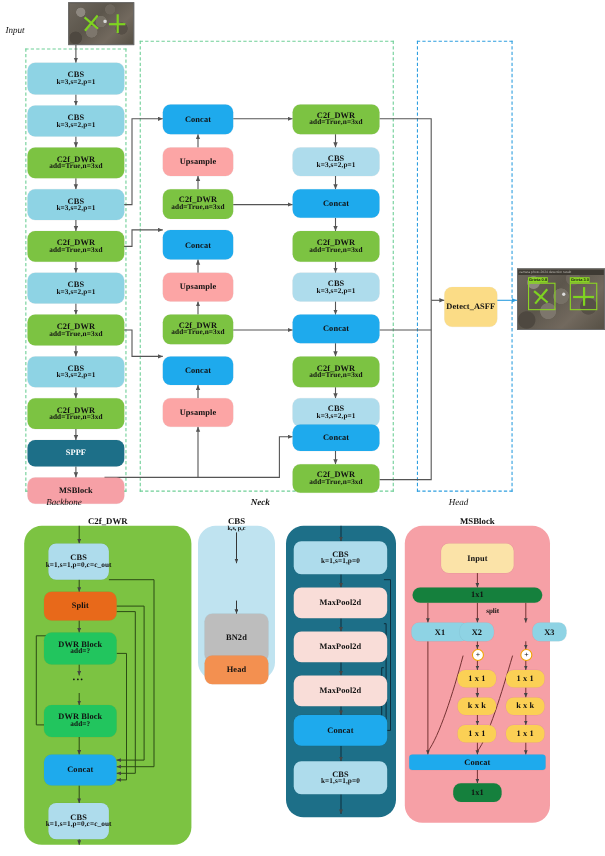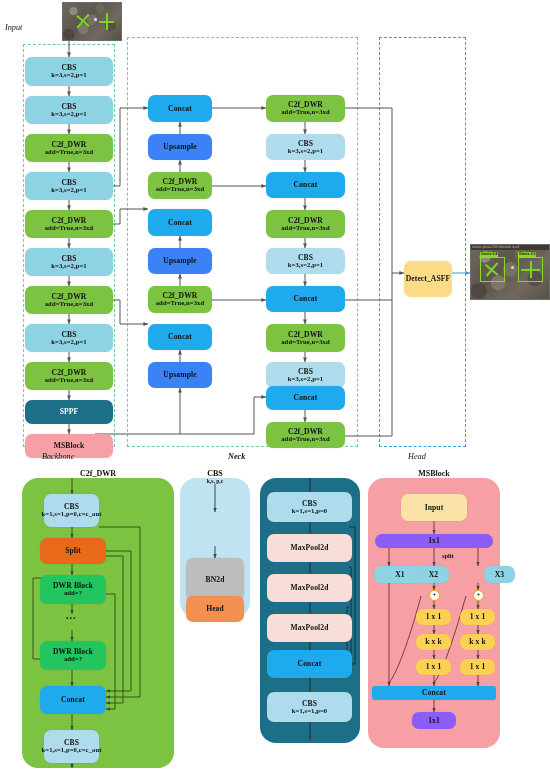--- a/index.html
+++ b/index.html
@@ -20,21 +20,21 @@
     z-index:6;
     box-shadow:0 0 0 .4px rgba(0,0,0,.06);
   }
   .node .l1{font-size:7.6px;}
   .node .l2{font-size:6.6px;font-weight:bold;}
 
   .cbs        {background:#8ed3e4;}
   .cbs-light  {background:#aedcec;}
   .c2f        {background:#7cc342;}
   .concat     {background:#1eaaed;}
-  .upsample   {background:#3b82f6;}
+  .upsample   {background:#fca5a5;}
   .sppf       {background:#1d6f88;color:#ffffff;}
   .msblock    {background:#f6a0a6;}
   .detect     {background:#fbdc86;}
 
   
   .frame{position:absolute;box-sizing:border-box;z-index:1;}
   .frame.green{border:1.1px dashed #6fcf97;}
   .frame.blue {border:1.1px dashed #2f9fe0;}
 
   .grouplabel{
@@ -83,21 +83,21 @@
   .paneltitle.onteal{color:#ffffff;}
   .paneltitle .sub{display:block;font-size:5.6px;font-weight:bold;}
 
   .split    {background:#e8691a;}
   .dwrblk   {background:#22c55e;}
   .conv2d   {background:#fbd055;}
   .bn2d     {background:#bdbdbd;}
   .silu     {background:#f39050;}
   .maxpool  {background:#f9ddd8;}
   .ms-in    {background:#fbe3a8;}
-  .ms-1x1   {background:#8b5cf6;text-align:right;}
+  .ms-1x1   {background:#15803d;text-align:right;}
   .ms-x     {background:#8ed3e4;}
   .ms-k     {background:#fbd055;}
   .ms-cat   {background:#1eaaed;}
   .ellip{position:absolute;font-size:10px;font-weight:bold;letter-spacing:1px;z-index:6;color:#111;}
   .addnode{position:absolute;width:9px;height:9px;border-radius:50%;
     background:#ffffff;border:1.4px solid #f0a500;z-index:7;
     display:flex;align-items:center;justify-content:center;
     font-size:7px;font-weight:bold;color:#111;line-height:1;}
   .splitlabel{position:absolute;font-size:6.4px;font-weight:bold;z-index:7;color:#111;}
 </style>

